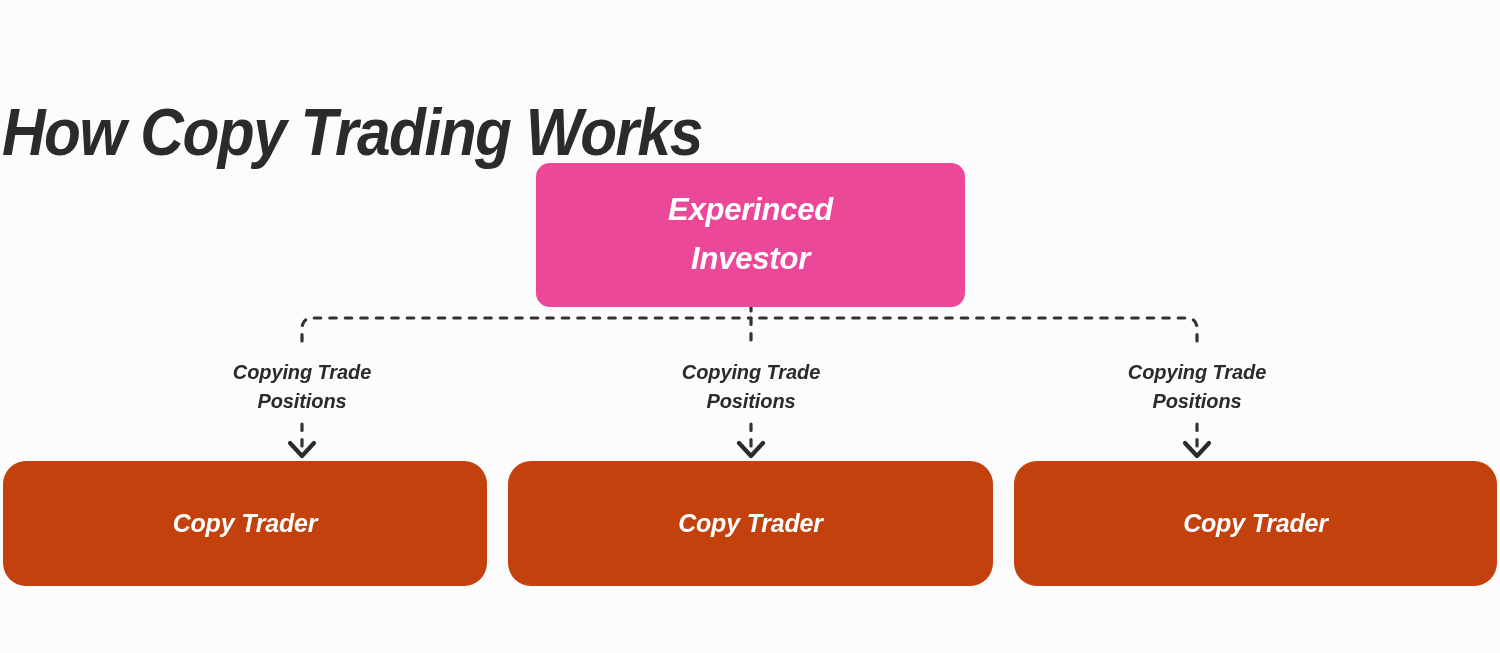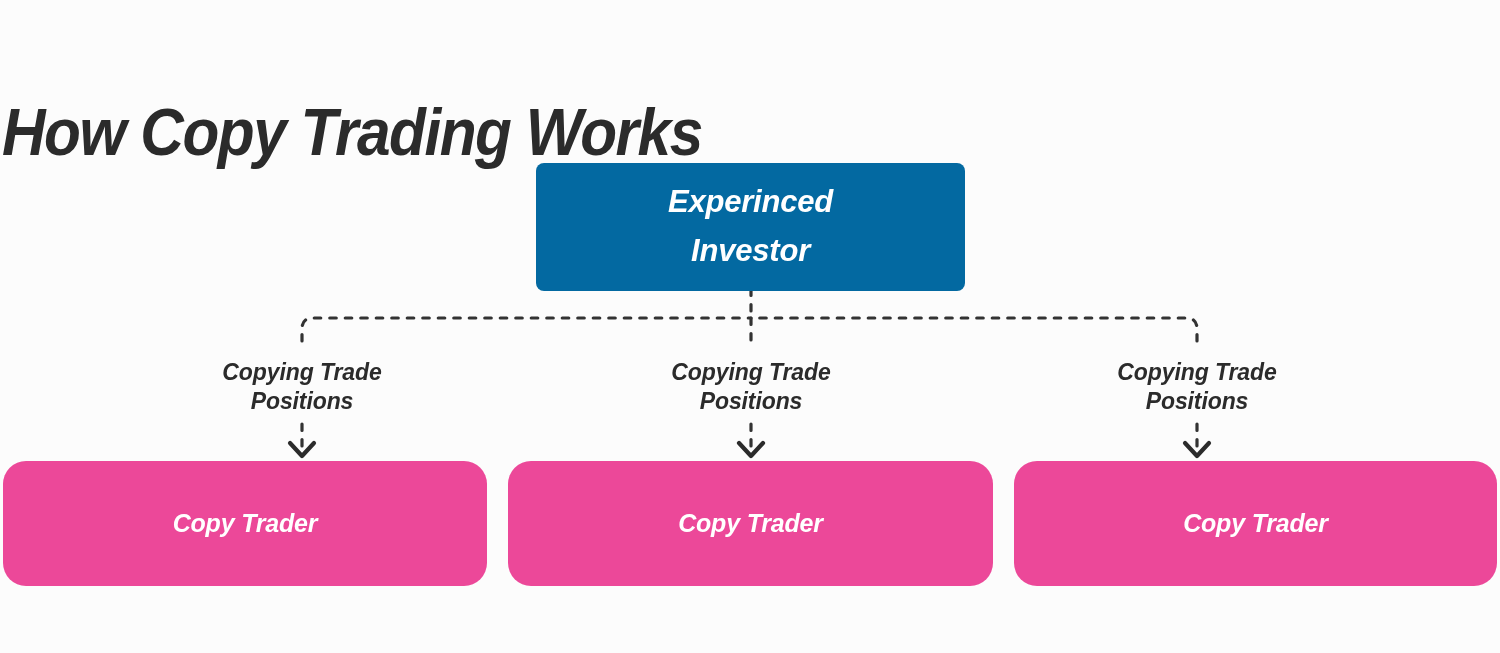--- a/index.html
+++ b/index.html
@@ -43,60 +43,60 @@
     height: 653px;
     pointer-events: none;
   }
 
   
   #top-node {
     position: absolute;
     left: 536px;
     top: 163px;
     width: 429px;
-    height: 128px;
-    background: #0369a1;
-    border-radius: 8px;
+    height: 144px;
+    background: #ec4899;
+    border-radius: 14px;
     display: flex;
     align-items: center;
     justify-content: center;
   }
   #top-node .node-label {
     color: #ffffff;
     font-size: 31px;
     line-height: 1.58;
     font-weight: 700;
     text-align: center;
     letter-spacing: -0.2px;
     white-space: pre-line;
   }
 
   
   .branch-label {
     position: absolute;
     top: 358px;
     width: 300px;
     text-align: center;
-    font-size: 23px;
+    font-size: 20px;
     line-height: 28.5px;
     font-weight: 700;
     color: #2b2b2b;
     letter-spacing: -0.1px;
     white-space: pre-line;
   }
   .branch-label.b0 { left: 152px; }
   .branch-label.b1 { left: 601px; }
   .branch-label.b2 { left: 1047px; }
 
   
   .leaf-node {
     position: absolute;
     top: 461px;
     height: 125px;
-    background: #ec4899;
+    background: #c2410c;
     border-radius: 23px;
     display: flex;
     align-items: center;
     justify-content: center;
   }
   .leaf-node.n0 { left: 3px;    width: 484px; }
   .leaf-node.n1 { left: 508px;  width: 485px; }
   .leaf-node.n2 { left: 1014px; width: 483px; }
   .leaf-node .node-label {
     color: #ffffff;

